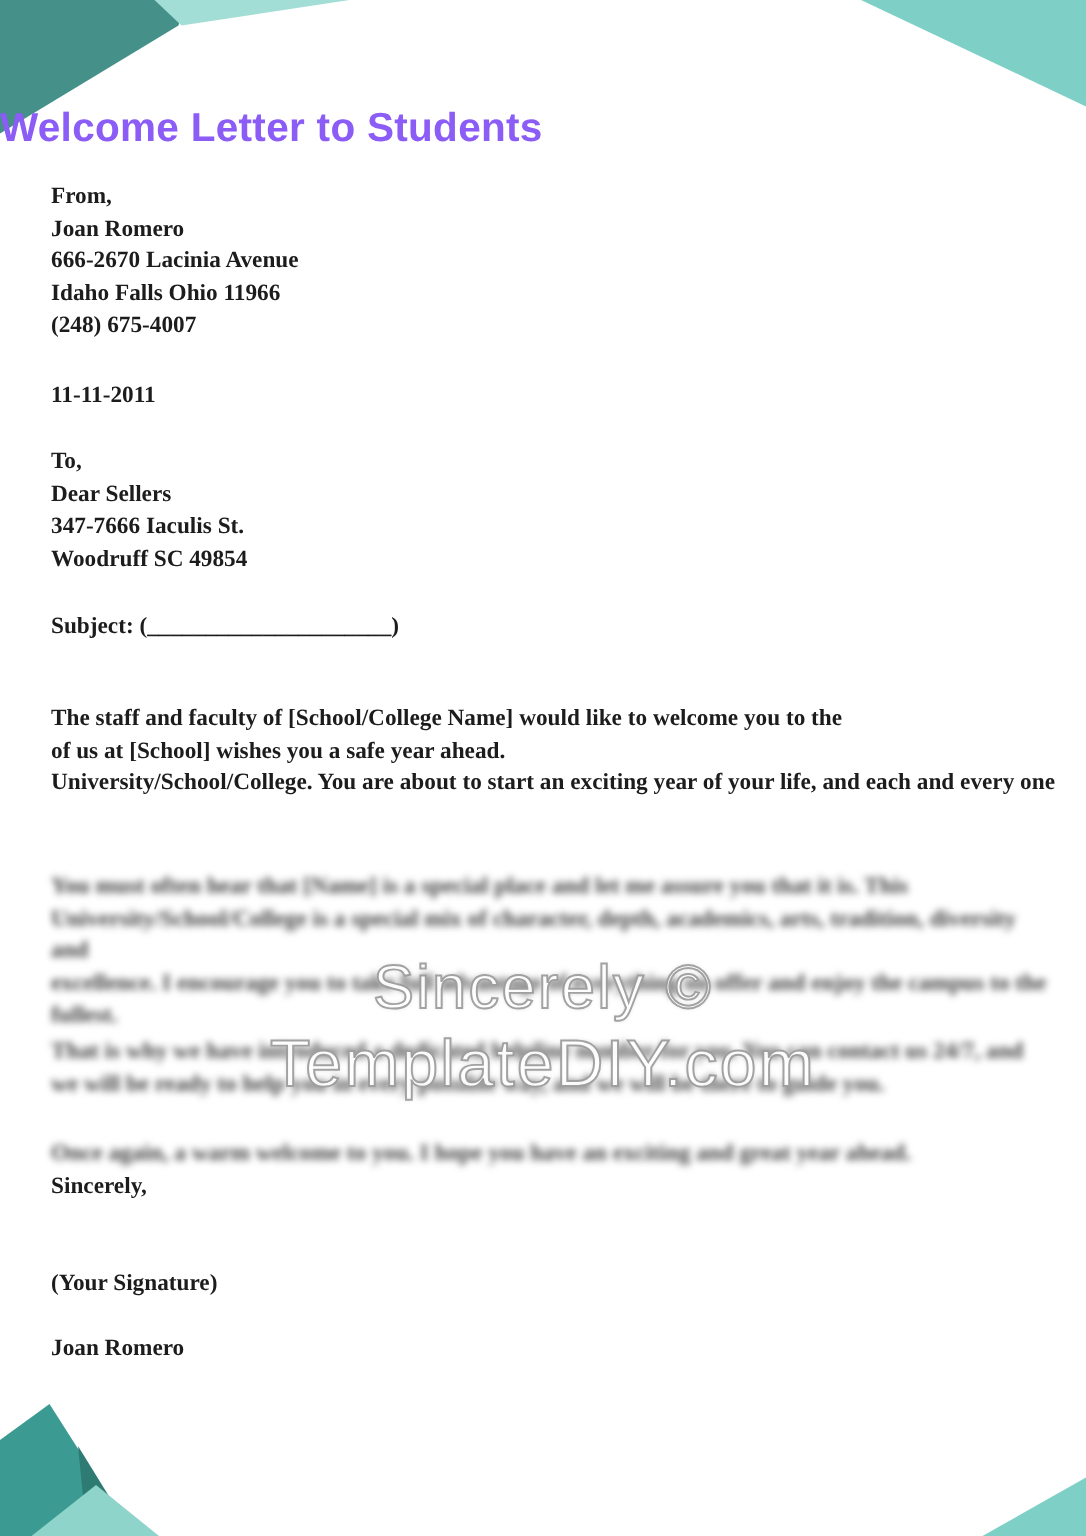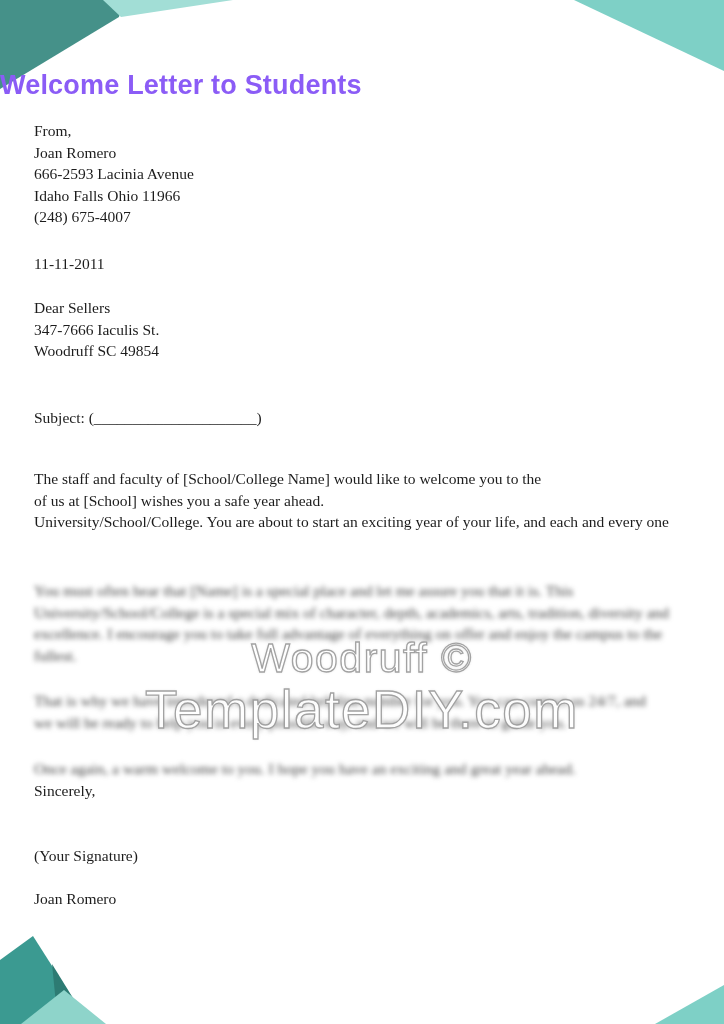--- a/index.html
+++ b/index.html
@@ -8,32 +8,32 @@
     overflow:hidden; font-family:"Liberation Serif", serif; color:#1c1c1c;
   }
   .decor { position:absolute; top:0; left:0; width:724px; height:1024px; pointer-events:none; }
   .title {
     position:absolute; top:70px; left:0; width:100%; margin:0;
     font-family:"Liberation Sans", sans-serif;
     font-weight:bold; font-size:27px; color:#8b5cf6; letter-spacing:0.2px;
   }
   .block {
     position:absolute; left:34px; right:18px;
-    font-size:15.5px; line-height:21.6px; color:#1c1c1c;
+    font-size:15.5px; line-height:21.6px; color:#1c1c1c;font-weight:bold;
   }
   .blurred { filter: blur(2.6px); color:#3f3f3f; }
   .watermark {
     position:absolute; top:633px; left:0; width:100%; text-align:center;
     font-family:"Liberation Sans", sans-serif; font-weight:normal;
     color:#ffffff; -webkit-text-stroke:1.3px #9e9e9e;
     text-shadow:0 0 3px rgba(150,150,150,0.35);
     letter-spacing:1.5px; opacity:0.95; z-index:5; pointer-events:none;
   }
   .watermark .wm1 { font-size:41px; line-height:50px; }
-  .watermark .wm2 { font-size:53px; line-height:53px; }
+  .watermark .wm2 { font-size:44px; line-height:53px; }
 </style>
 </head>
 <body>
 
 <div class="page">
 
   <svg class="decor" viewBox="0 0 724 1024" xmlns="http://www.w3.org/2000/svg" aria-hidden="true">
     <polygon points="0,0 123,0 119,17 0,89" fill="#459189"></polygon>
     <polygon points="103,0 233,0 121,17" fill="#a2ded6"></polygon>
     <polygon points="574,0 724,0 724,71" fill="#7ed0c6"></polygon>
@@ -41,28 +41,29 @@
     <polygon points="52,964 89,1024 58,1024" fill="#2d7b73"></polygon>
     <polygon points="64,990 106,1024 21,1024" fill="#8ed4ca"></polygon>
     <polygon points="724,985 724,1024 655,1024" fill="#7ed0c6"></polygon>
   </svg>
 
   <h1 class="title">Welcome Letter to Students</h1>
 
   <div class="block" style="top:120px">
     <div>From,</div>
     <div>Joan Romero</div>
-    <div>666-2593 Lacinia Avenue</div>
+    <div>666-2670 Lacinia Avenue</div>
     <div>Idaho Falls Ohio 11966</div>
     <div>(248) 675-4007</div>
   </div>
 
   <div class="block" style="top:253px">11-11-2011</div>
 
   <div class="block" style="top:297px">
+    <div>To,</div>
     <div>Dear Sellers</div>
     <div>347-7666 Iaculis St.</div>
     <div>Woodruff SC 49854</div>
   </div>
 
   <div class="block" style="top:407px">Subject: (_____________________)</div>
 
 
   <div class="block" style="top:468px">
     <div>The staff and faculty of [School/College Name] would like to welcome you to the</div>
@@ -86,17 +87,17 @@
     <div>Once again, a warm welcome to you. I hope you have an exciting and great year ahead.</div>
   </div>
 
   <div class="block" style="top:780px">Sincerely,</div>
 
   <div class="block" style="top:845px">(Your Signature)</div>
 
   <div class="block" style="top:888px">Joan Romero</div>
 
   <div class="watermark">
-    <div class="wm1">Woodruff ©</div>
+    <div class="wm1">Sincerely ©</div>
     <div class="wm2">TemplateDIY.com</div>
   </div>
 
 </div>
 
 </body></html>

